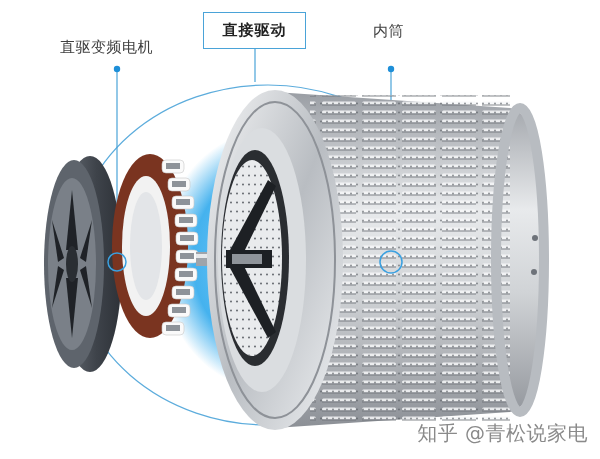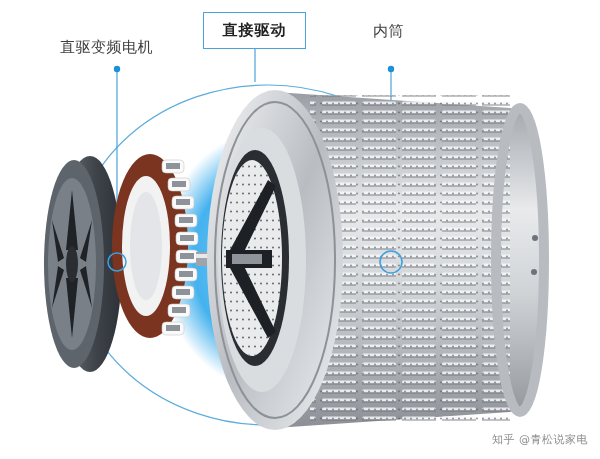--- a/index.html
+++ b/index.html
@@ -1,21 +1,21 @@
 <!DOCTYPE html>
 <html><head>
 <meta charset="utf-8">
 <style>
   html,body{margin:0;padding:0;background:#fff;}
   body{width:600px;height:459px;position:relative;overflow:hidden;font-family:"DejaVu Sans","Liberation Sans",sans-serif;}
   .abs{position:absolute;}
   .title-box{left:203px;top:12px;width:103px;height:37px;border:1.5px solid #4aa3d8;background:#fff;display:flex;align-items:center;justify-content:center;box-sizing:border-box;}
   .title-box span{font-size:15px;font-weight:bold;color:#222;letter-spacing:1px;}
   .label{font-size:15px;color:#404040;letter-spacing:0.5px;}
-  .watermark{font-size:11px;color:#8a8a8a;right:12px;bottom:12px;letter-spacing:0.5px;text-shadow:0 0 1px #fff;}
+  .watermark{font-size:20px;color:#8a8a8a;right:12px;bottom:12px;letter-spacing:0.5px;text-shadow:0 0 1px #fff;}
   svg{position:absolute;left:0;top:0;}
 </style>
 </head>
 <body>
 
 <svg width="600" height="459" viewBox="0 0 600 459">
   <defs>
     <radialGradient id="glow" cx="0.5" cy="0.5" r="0.5">
       <stop offset="0" stop-color="#7fd0ff"></stop>
       <stop offset="0.7" stop-color="#45b2ee"></stop>

